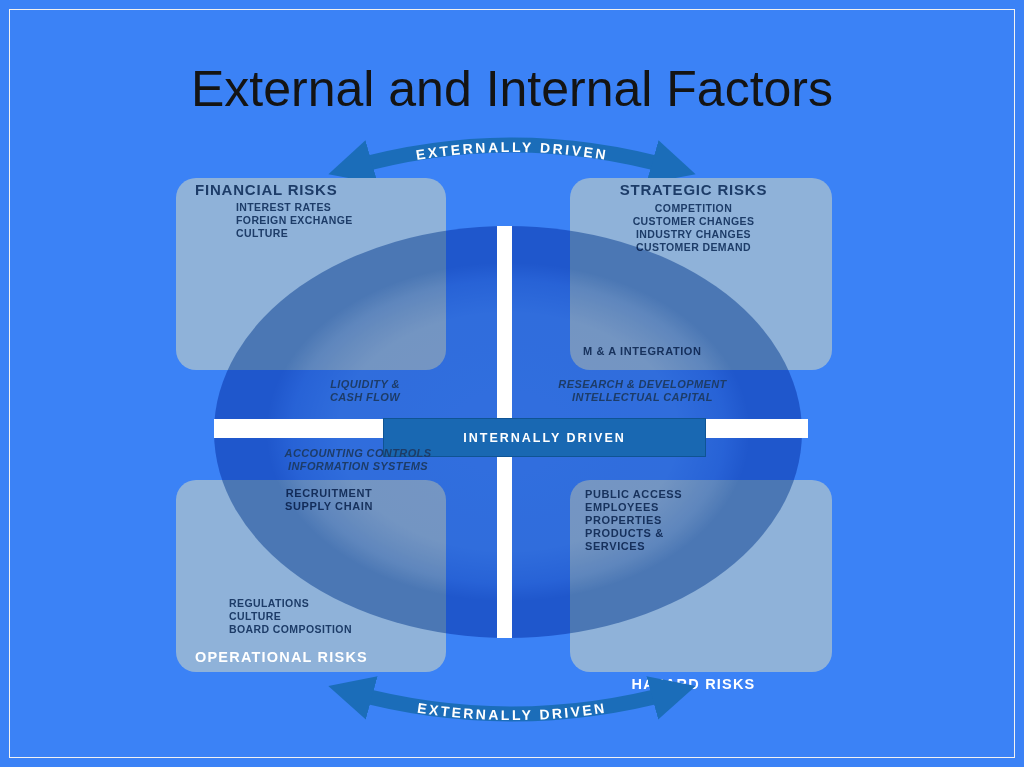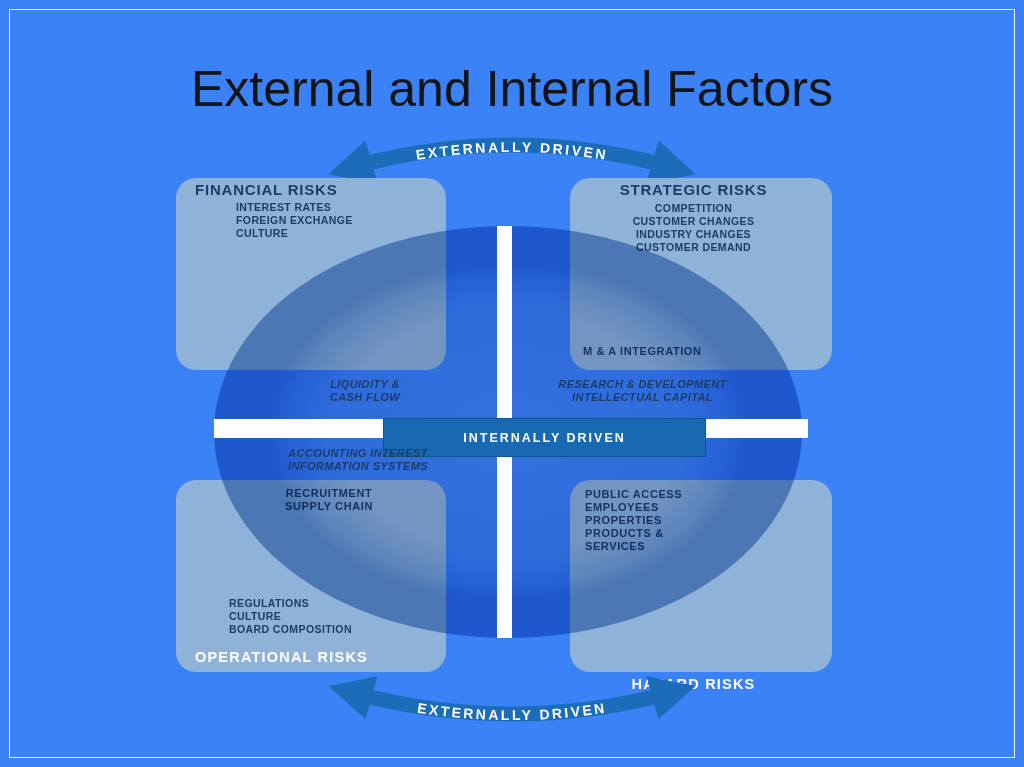--- a/index.html
+++ b/index.html
@@ -114,21 +114,21 @@
 
   <div class="gaplabel" style="left:270px;top:378px;width:190px;">
     <div>LIQUIDITY &amp;</div>
     <div>CASH FLOW</div>
   </div>
   <div class="gaplabel" style="left:520px;top:378px;width:245px;">
     <div>RESEARCH &amp; DEVELOPMENT</div>
     <div>INTELLECTUAL CAPITAL</div>
   </div>
   <div class="gaplabel" style="left:258px;top:447px;width:200px;">
-    <div>ACCOUNTING INTEREST</div>
+    <div>ACCOUNTING CONTROLS</div>
     <div>INFORMATION SYSTEMS</div>
   </div>
 
   <svg class="arrow-svg" style="left:298px;top:676px;" width="428" height="68" viewBox="0 0 428 68" xmlns="http://www.w3.org/2000/svg" xmlns:xlink="http://www.w3.org/1999/xlink">
     <defs>
       <marker id="ahB" viewBox="0 0 10 10" refX="5" refY="5" markerWidth="3" markerHeight="3" orient="auto-start-reverse">
         <path d="M0,0 L10,5 L0,10 Z" class="arrow-head" fill="#1b6db9"></path>
       </marker>
       <path id="tpBot" d="M 52 22 Q 214 66 376 22" fill="none"></path>
     </defs>

